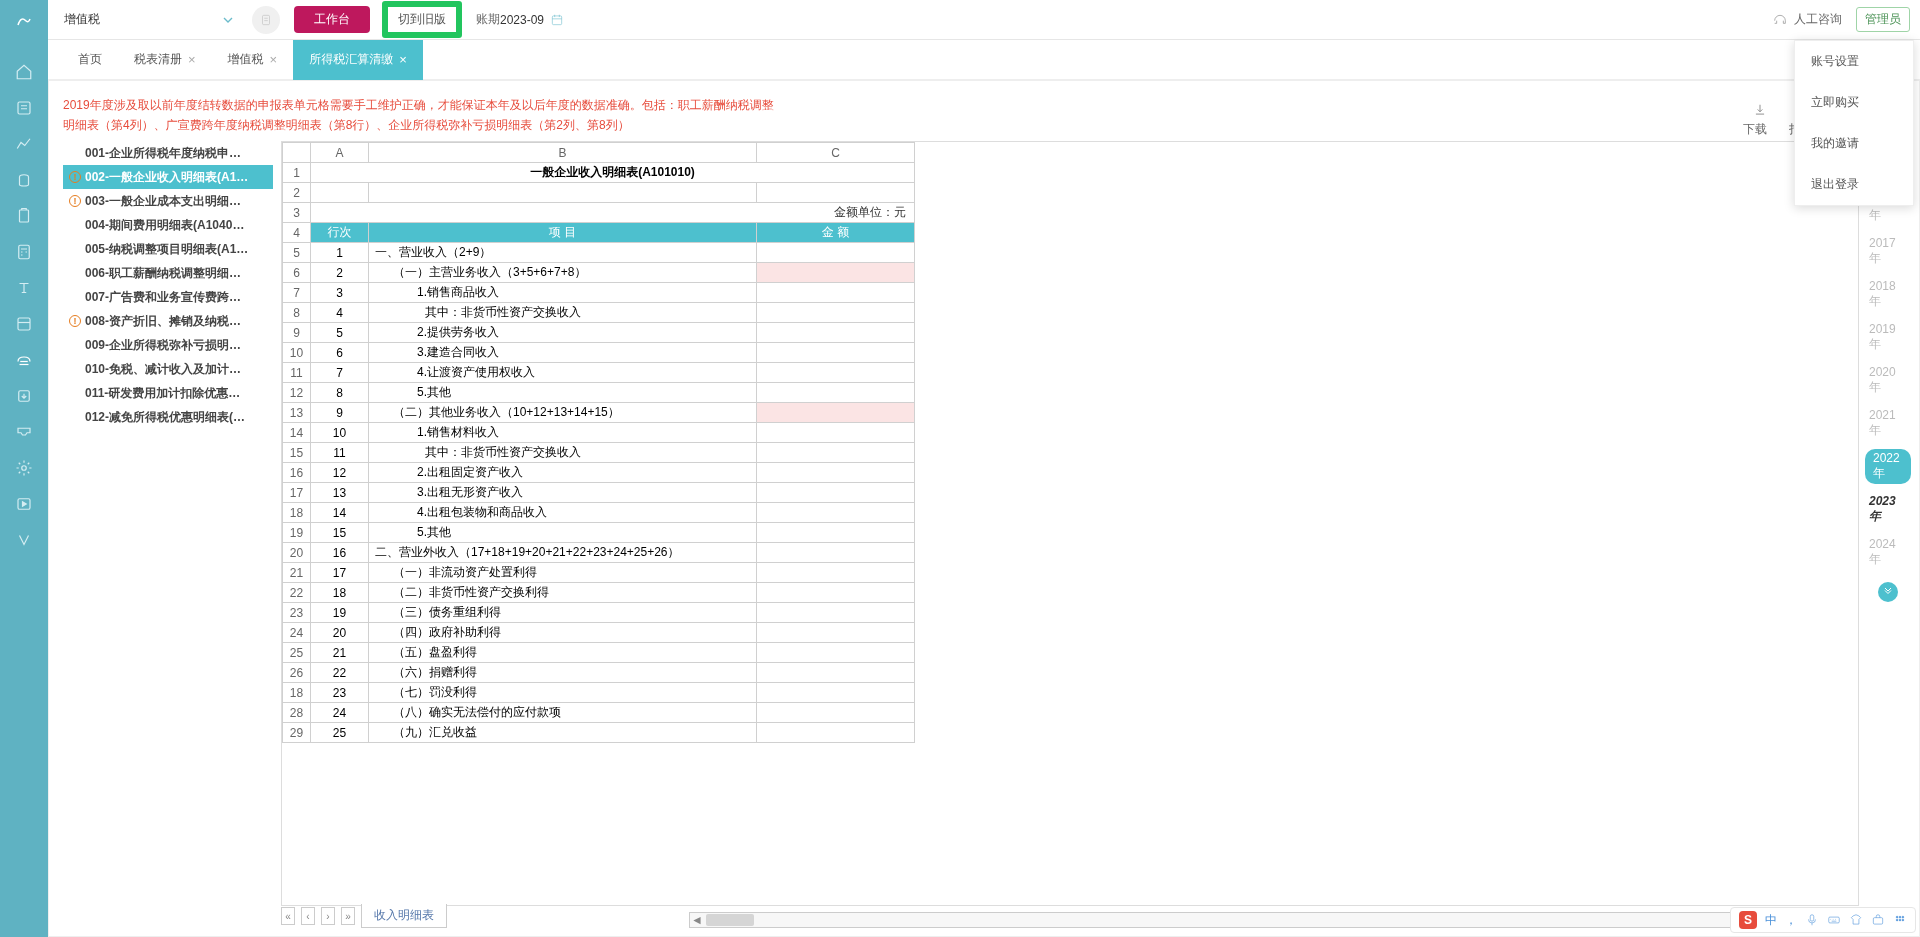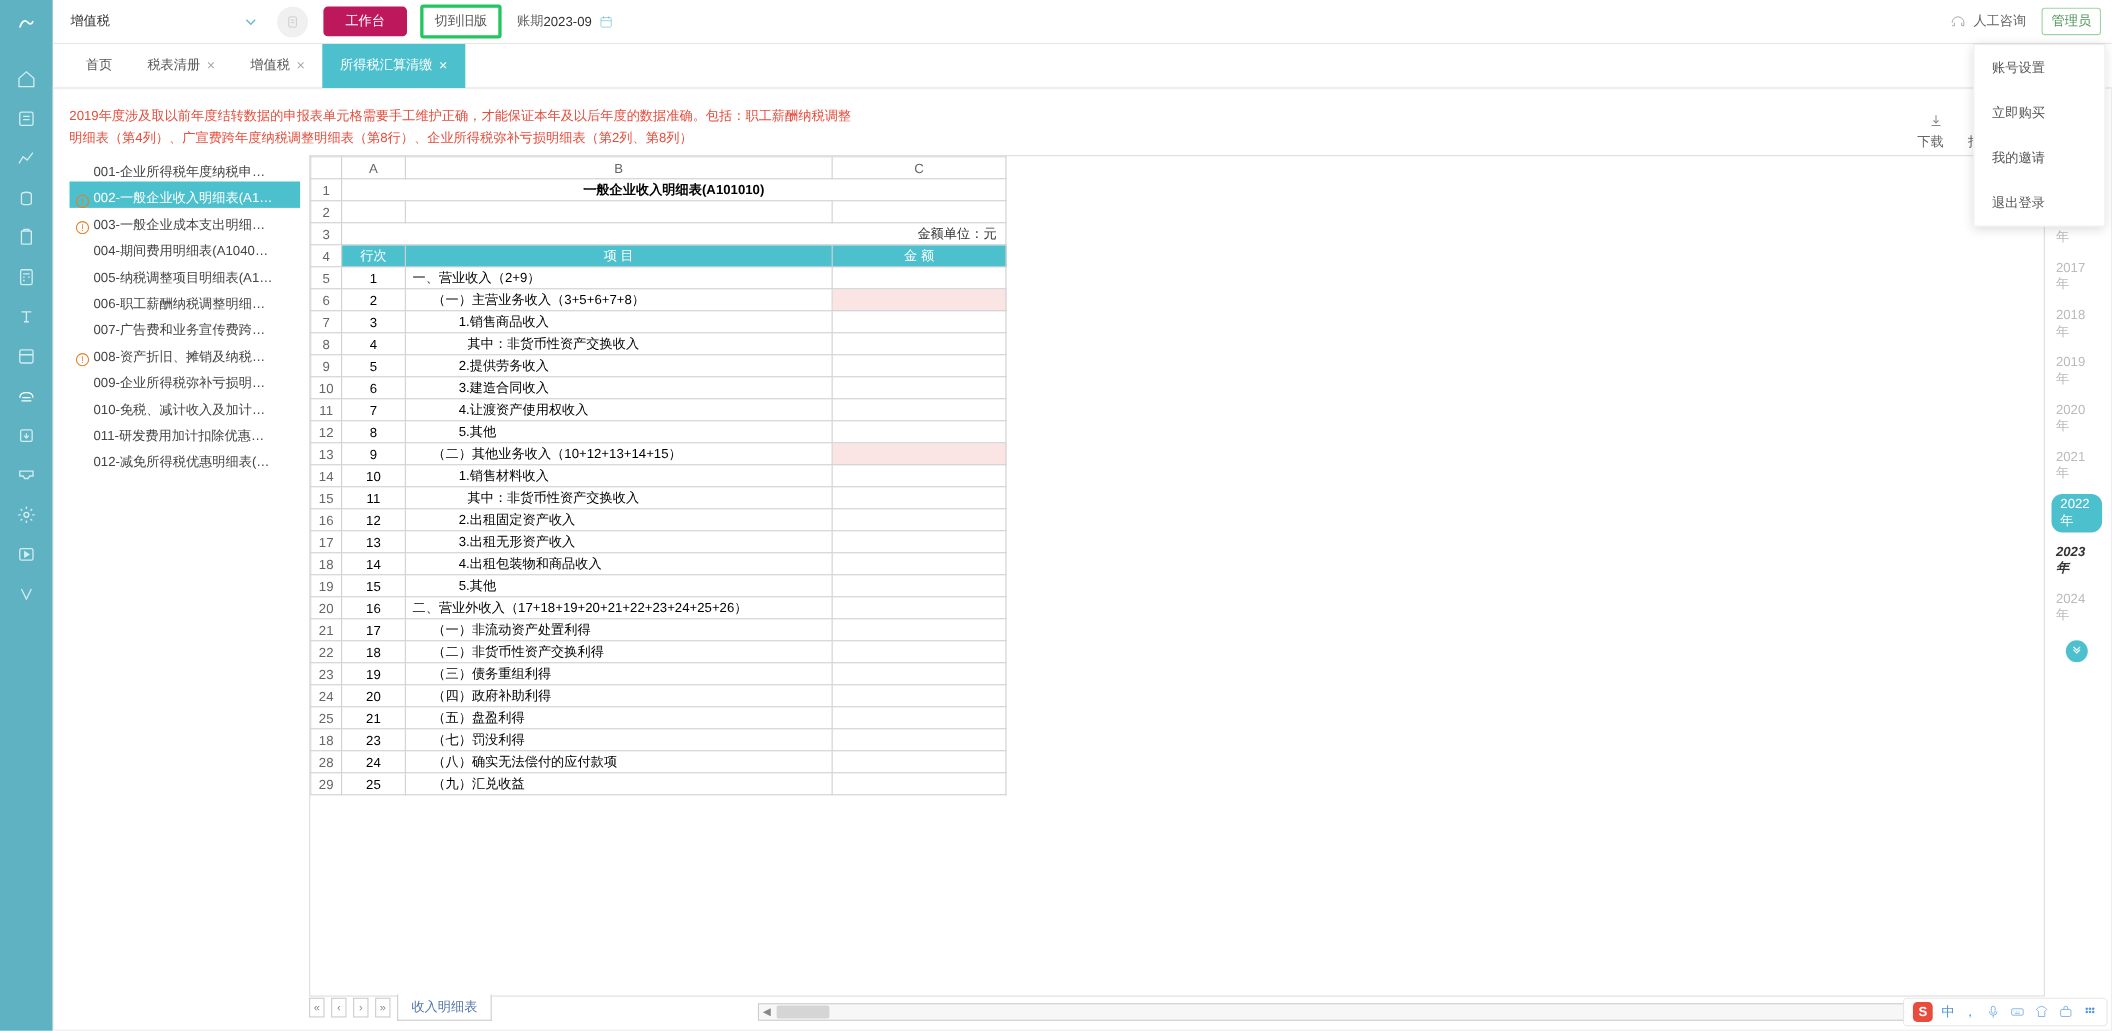--- a/index.html
+++ b/index.html
@@ -11,21 +11,21 @@
 .nav-rail .nav-icon { width:48px; height:36px; display:flex; align-items:center; justify-content:center; color:#d4edf2; cursor:pointer; }
 .nav-rail .nav-icon.active { color:#fff; }
 .nav-rail svg { width:18px; height:18px; stroke:currentColor; fill:none; stroke-width:1.6; }
 
 
 .topbar { position:absolute; left:48px; top:0; right:0; height:40px; background:#fff; border-bottom:1px solid #e6e6e6; display:flex; align-items:center; padding:0 10px; }
 .topbar .title-sel { display:flex; align-items:center; gap:120px; padding:0 6px; color:#333; cursor:pointer; }
 .chev-down { width:16px; height:16px; color:#6abbcb; }
 .round-btn { width:28px; height:28px; border-radius:50%; background:#f0f0f0; margin:0 14px 0 10px; display:flex; align-items:center; justify-content:center; color:#bbb; }
 .primary-btn { background:#be185d; color:#fff; padding:5px 20px; border-radius:4px; cursor:pointer; }
-.outline-btn { border:3px solid #22c55e; color:#555; padding:4px 10px; border-radius:3px; margin-left:12px; cursor:pointer; }
+.outline-btn { border:6px solid #22c55e; color:#555; padding:4px 10px; border-radius:3px; margin-left:12px; cursor:pointer; }
 .period-label { margin-left:14px; color:#666; }
 .period-val { color:#333; }
 .cal-ic { width:14px; height:14px; color:#6abbcb; margin-left:6px; }
 .topbar .spacer { flex:1; }
 .top-right { display:flex; align-items:center; gap:6px; }
 .hs-ic { width:16px; height:16px; color:#888; }
 .consult { color:#666; margin-right:8px; cursor:pointer; }
 .admin-chip { border:1px solid #9fd4a7; color:#4a9255; padding:3px 8px; border-radius:3px; cursor:pointer; }
 
 
@@ -41,21 +41,21 @@
 
 .warn { position:absolute; left:14px; top:14px; width:720px; color:#e74c3c; line-height:1.7; font-size:12px; }
 
 
 .page-tools { position:absolute; right:60px; top:22px; display:flex; gap:22px; color:#666; }
 .page-tools .tl { display:flex; align-items:flex-end; gap:4px; cursor:pointer;flex-direction:column; }
 .page-tools svg { width:14px; height:14px; stroke:#888; fill:none; stroke-width:1.6; }
 
 
 .form-list { position:absolute; left:14px; top:60px; width:210px; bottom:30px; overflow:hidden; }
-.form-item { height:24px; display:flex; align-items:flex-end; gap:4px; padding:0 6px; color:#444; white-space:nowrap; overflow:hidden; text-overflow:ellipsis; font-size:12px; cursor:pointer; }
+.form-item { height:24px; display:flex; align-items:center; gap:4px; padding:0 6px; color:#444; white-space:nowrap; overflow:hidden; text-overflow:ellipsis; font-size:12px; cursor:pointer;font-weight:bold; }
 .form-item.selected { background:#4dc0ce; color:#fff; }
 .wrn-dot { width:12px; height:12px; border:1px solid #e67e22; border-radius:50%; color:#e67e22; font-size:9px; display:flex; align-items:center; justify-content:center; flex-shrink:0; }
 .wrn-dot.hidden { visibility:hidden; }
 
 
 .sheet-wrap { position:absolute; left:232px; top:60px; right:60px; bottom:30px; border:1px solid #ddd; display:flex; flex-direction:column; }
 .sheet-scroll { flex:1; overflow:hidden; }
 table.sheet { border-collapse:collapse; table-layout:fixed; }
 table.sheet th, table.sheet td { border:1px solid #d0d0d0; height:20px; font-size:12px; background:#fff; }
 .col-rn { width:28px; text-align:center; color:#777; background:#f5f5f5; }
@@ -462,20 +462,26 @@
             <tr>
               <th class="col-rn col-hdr">24</th>
               <td class="rn">20</td>
               <td class="pj ind1">（四）政府补助利得</td>
               <td class="amt"></td>
             </tr>
             <tr>
               <th class="col-rn col-hdr">25</th>
               <td class="rn">21</td>
               <td class="pj ind1">（五）盘盈利得</td>
+              <td class="amt"></td>
+            </tr>
+            <tr>
+              <th class="col-rn col-hdr">26</th>
+              <td class="rn">22</td>
+              <td class="pj ind1">（六）捐赠利得</td>
               <td class="amt"></td>
             </tr>
             <tr>
               <th class="col-rn col-hdr">18</th>
               <td class="rn">23</td>
               <td class="pj ind1">（七）罚没利得</td>
               <td class="amt"></td>
             </tr>
             <tr>
               <th class="col-rn col-hdr">28</th>

